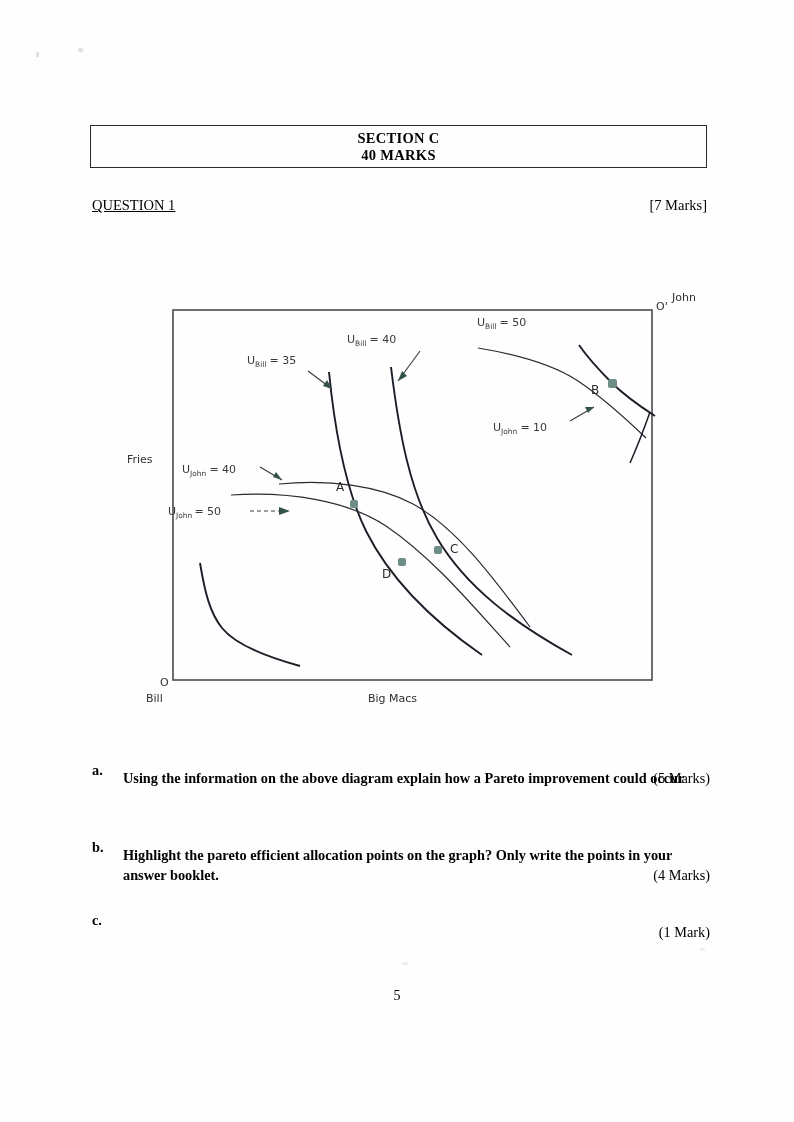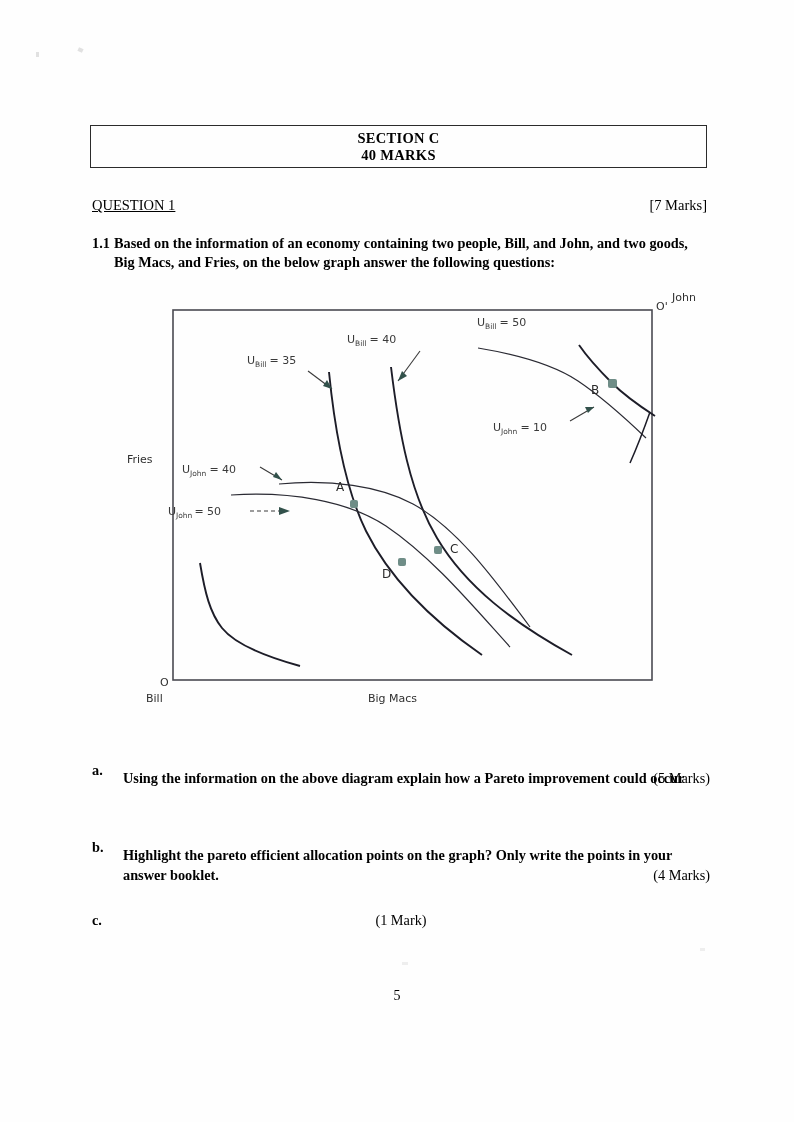--- a/index.html
+++ b/index.html
@@ -105,21 +105,21 @@
     padding-left: 31px;
     margin-top: 8px;
   }
   .subq .marks {
     display: block;
     text-align: right;
     font-weight: normal;
     font-size: 14.3px;
     margin-top: -19.5px;
   }
-  .subq .marks.inline-after { margin-top: 0px; text-align: center; }
+  .subq .marks.inline-after { margin-top: 12px; }
 
   .pagenum {
     position: absolute;
     left: 0;
     top: 988px;
     width: 794px;
     text-align: center;
     font-size: 14px;
   }
 
@@ -156,24 +156,20 @@
   <div class="section-box">
     <div class="line first">SECTION C</div>
     <div class="line">40 MARKS</div>
   </div>
 
   <div class="qhead">
     <span class="qtitle">QUESTION 1</span>
     <span>[7 Marks]</span>
   </div>
 
-  <div class="intro">
-    <span class="num">1.1</span>
-    <span class="body">Based on the information of an economy containing two people, Bill, and John, and two goods, Big Macs, and Fries, on the below graph answer the following questions:</span>
-  </div>
 
   <div class="figure">
     <svg width="625" height="430" viewBox="0 0 625 430" xmlns="http://www.w3.org/2000/svg">
 
       <g>
         <rect x="63" y="27" width="479" height="370" fill="none" stroke="#4a4a52" stroke-width="1.6"></rect>
       </g>
 
       <text class="dg-text dg-axis" x="17" y="180">Fries</text>
       <text class="dg-text dg-axis" x="258" y="419">Big Macs</text>

